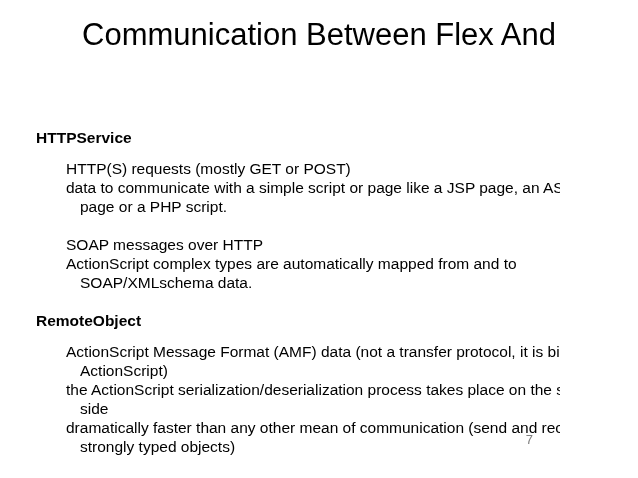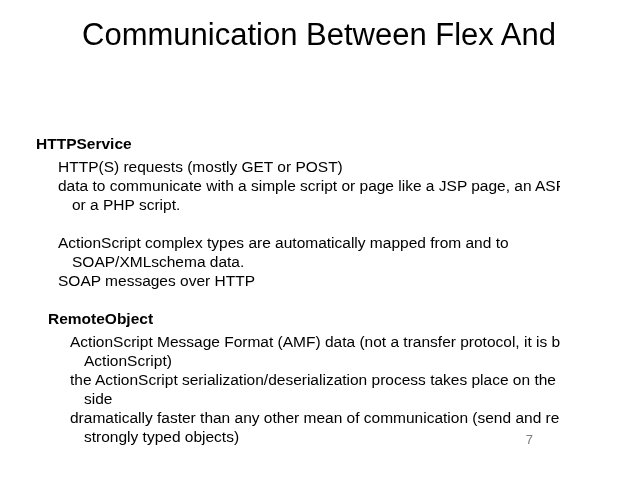--- a/index.html
+++ b/index.html
@@ -31,37 +31,37 @@
     font-weight: 400;
     color: #000000;
     letter-spacing: 0px;
   }
   .slide-title .tline { display: block; white-space: pre; }
 
   
   .body-area {
     position: absolute;
     left: 0;
-    top: 134px;
+    top: 128px;
     width: 638px;
   }
   .section { margin: 0 0 19px 0; }
-  .section:last-child { margin-bottom: 0; padding-left: 12px; }
+  .section:last-child { margin-bottom: 0; }
 
   .section-heading {
     font-size: 15.5px;
     line-height: 19px;
     font-weight: bold;
     color: #000000;
     margin-left: 36px;
     white-space: pre;
   }
   .bullet-list {
     list-style: none;
-    margin: 4px;
+    margin: 12px;
     padding: 0;
   }
   .bullet {
     font-size: 15.5px;
     line-height: 19px;
     font-weight: 400;
     color: #000000;
     margin-left: 54px;
     margin-right: 26px;
     padding-left: 14px;
@@ -93,22 +93,22 @@
     <div class="section">
       <div class="section-heading">HTTPService</div>
       <ul class="bullet-list">
         <li class="bullet">HTTP(S) requests (mostly GET or POST)</li>
         <li class="bullet">data to communicate with a simple script or page like a JSP page, an ASP page or a PHP script.</li>
       </ul>
     </div>
 
     <div class="section">
       <ul class="bullet-list">
+        <li class="bullet">SOAP messages over HTTP</li>
         <li class="bullet">ActionScript complex types are automatically mapped from and to SOAP/XMLschema data.</li>
-        <li class="bullet">SOAP messages over HTTP</li>
       </ul>
     </div>
 
     <div class="section">
       <div class="section-heading">RemoteObject</div>
       <ul class="bullet-list">
         <li class="bullet">ActionScript Message Format (AMF) data (not a transfer protocol, it is binary ActionScript)</li>
         <li class="bullet">the ActionScript serialization/deserialization process takes place on the server side</li>
         <li class="bullet">dramatically faster than any other mean of communication  (send and receive strongly typed objects)</li>
       </ul>

